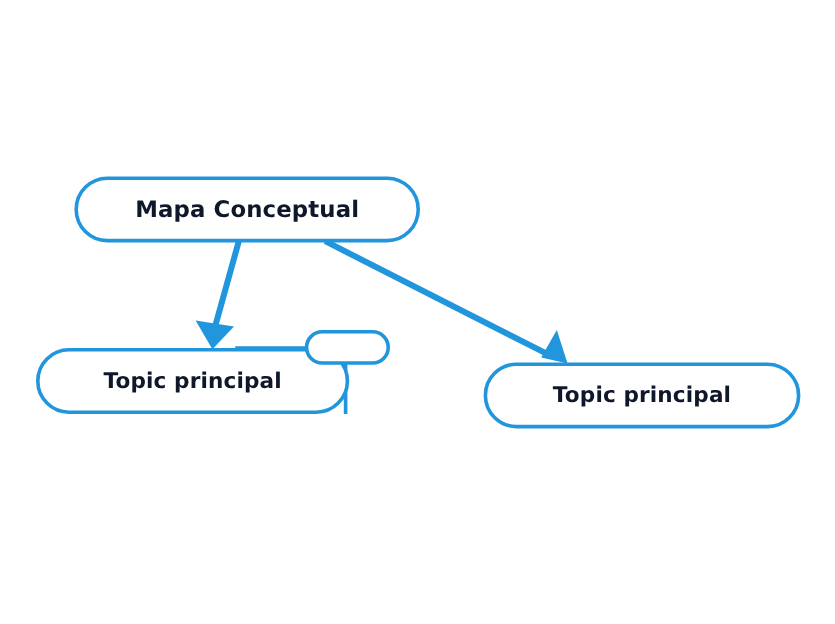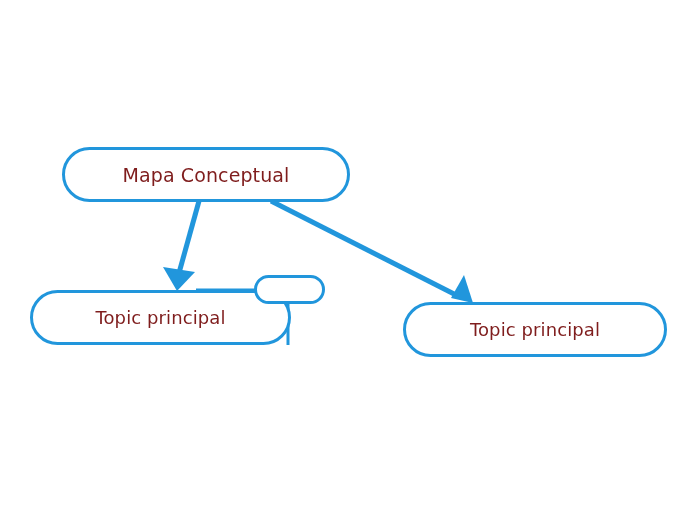--- a/index.html
+++ b/index.html
@@ -32,22 +32,22 @@
   .node {
     position: absolute;
     box-sizing: border-box;
     background: #ffffff;
     border-style: solid;
     display: flex;
     align-items: center;
     justify-content: center;
   }
   .node-label {
-    font-weight: normal;
-    color: #7f1d1d;
+    font-weight: bold;
+    color: #0f172a;
     white-space: nowrap;
     letter-spacing: 0.1px;
   }
   #node-root {
     left: 62px;
     top: 147px;
     width: 288px;
     height: 55px;
     border-width: 3px;
     border-color: #2196dc;

